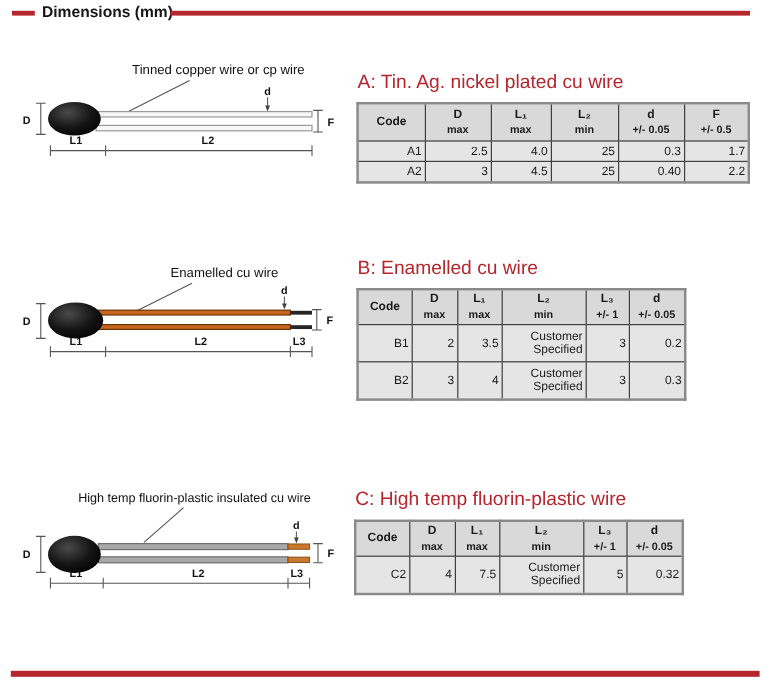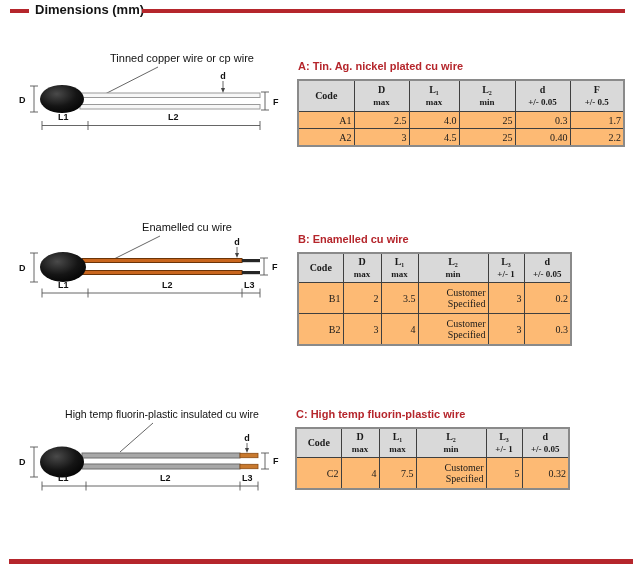--- a/index.html
+++ b/index.html
@@ -20,22 +20,22 @@
   .dim { font-size:9px; font-weight:bold; fill:#111; font-family:"Liberation Sans",sans-serif; }
   .thin { stroke:#555; stroke-width:0.9; fill:none; }
   .wire-tin  { fill:#f7f7f7; stroke:#9a9a9a; stroke-width:1; }
   .wire-cu   { fill:#c9661e; stroke:#6b3408; stroke-width:1; }
   .tip-dark  { fill:#262626; }
   .wire-gray { fill:#a8a8a8; stroke:#6f6f6f; stroke-width:1; }
   .tip-cu    { fill:#c8792e; stroke:#8a4a12; stroke-width:0.8; }
 
   
   .tbl-block { position:absolute; }
-  .tbl-title { font-size:11px; font-weight:bold; color:#b5262c; margin:0 0 7px 1px; white-space:nowrap; }
-  table.spec { border-collapse:collapse; border:2px solid #8a8a8a; table-layout:fixed; background:#fdba74;font-family:Liberation Serif, serif; }
+  .tbl-title { font-size:16px; font-weight:normal; color:#b5262c; margin:0 0 7px 1px; white-space:nowrap; }
+  table.spec { border-collapse:collapse; border:2px solid #8a8a8a; table-layout:fixed; background:#e5e5e5; }
   .spec th, .spec td { border:1px solid #3f3f3f; text-align:center; padding:0 2px; }
   .spec th { background:#d9d9d9; font-size:10px; font-weight:bold; vertical-align:middle; line-height:12px; }
   .spec th .sub { font-size:9px;text-align:center; }
   .spec td { font-size:10px; vertical-align:middle; line-height:11px;text-align:right; }
   .tbl-a th { height:30px; }
   .tbl-a td { height:16px; }
   .tbl-bc th { height:28px; }
   .tbl-bc td { height:30px; }
 </style>
 </head>
@@ -173,21 +173,21 @@
       <text class="dim" x="262" y="55">F</text>
     </g>
     <g>
       <path class="thin" d="M32,78 H250 M32,73.5 V82.5 M78,73.5 V82.5 M232,73.5 V82.5 M250,73.5 V82.5"></path>
       <text class="dim" x="48" y="72.5">L1</text>
       <text class="dim" x="152" y="72.5">L2</text>
       <text class="dim" x="234" y="72.5">L3</text>
     </g>
   </svg>
 
-  <div class="tbl-block" style="left:297px; top:233px;">
+  <div class="tbl-block" style="left:297px; top:215px;">
     <div class="tbl-title">B: Enamelled cu wire</div>
     <table class="spec tbl-bc">
       <colgroup>
           <col style="width:45px">
           <col style="width:38px">
           <col style="width:37px">
           <col style="width:70px">
           <col style="width:36px">
           <col style="width:47px">
         </colgroup>

